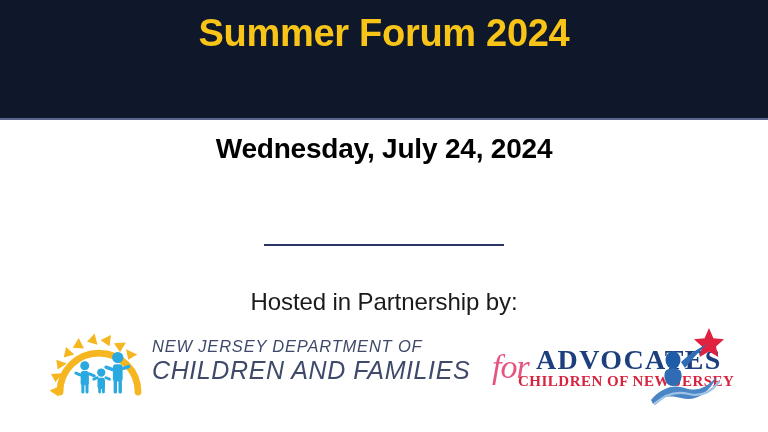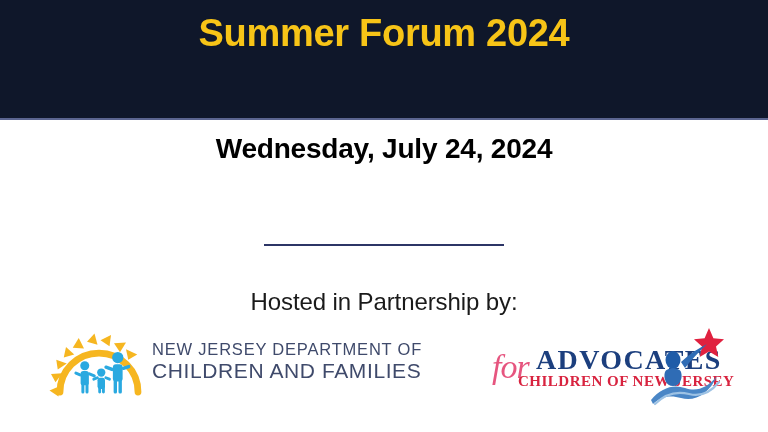--- a/index.html
+++ b/index.html
@@ -124,33 +124,34 @@
     gap: 8px;
   }
 
   .dcf-mark { width: 96px; height: 72px; display: block; }
 
   .dcf-words {
     display: flex;
     flex-direction: column;
     justify-content: center;
     padding-bottom: 2px;
+    font-style: italic;
   }
 
   .dcf-line1 {
     color: #3f4a6b;
     font-size: 16.5px;
     letter-spacing: 0.8px;
     line-height: 1.22;
     white-space: nowrap;
   }
 
   .dcf-line2 {
     color: #3f4a6b;
-    font-size: 21px;
+    font-size: 25px;
     letter-spacing: 0.6px;
     line-height: 1.18;
     white-space: nowrap;
   }
 
   
   .acnj-logo {
     position: absolute;
     left: 492px;
     top: 6px;

